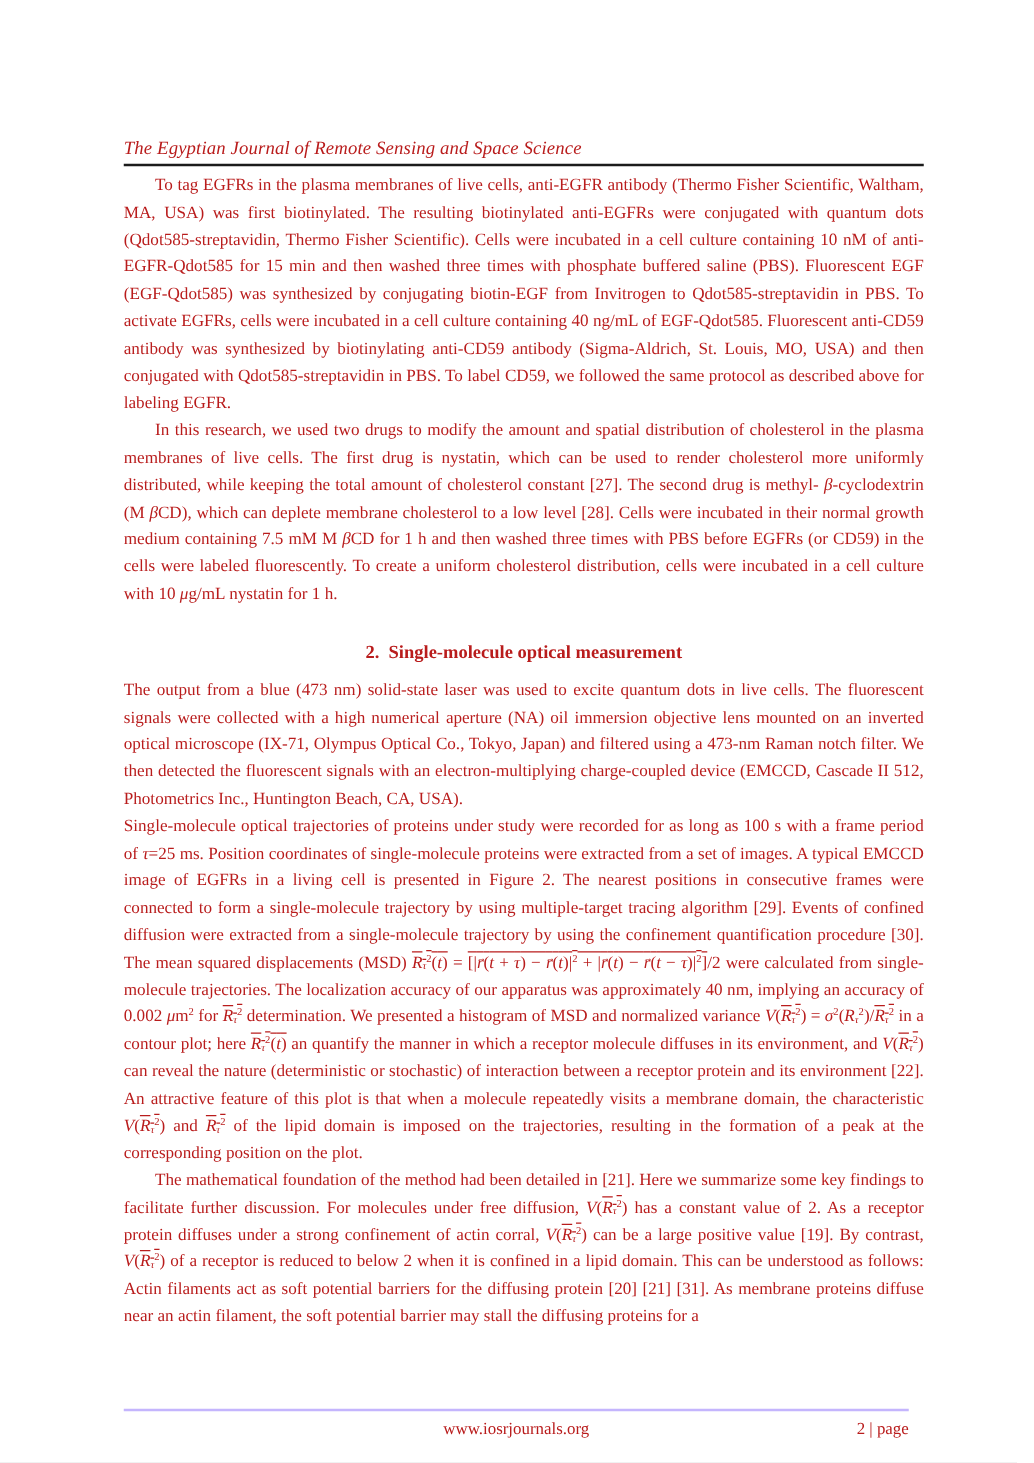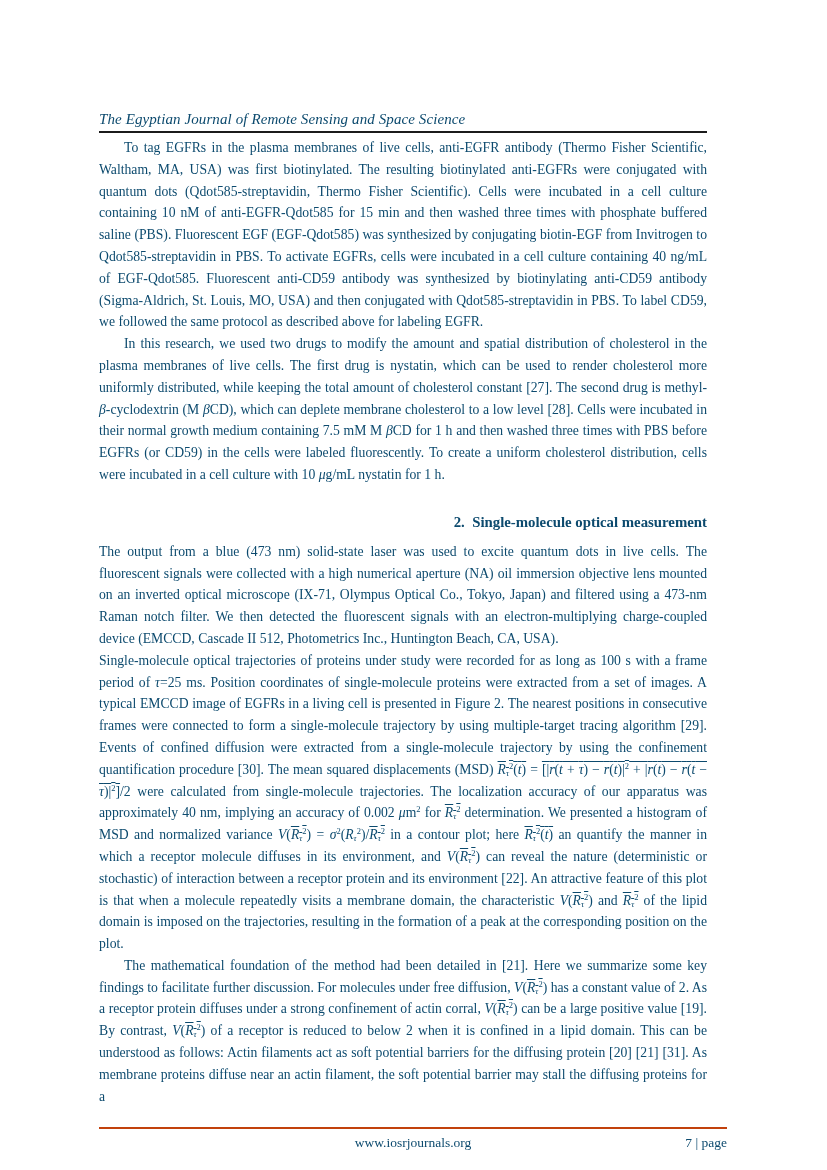--- a/index.html
+++ b/index.html
@@ -1,24 +1,24 @@
 <!DOCTYPE html>
 <html><head>
 <meta charset="utf-8">
 <style>
   html,body{margin:0;padding:0;background:#e8e8e8;}
   .page{
     position:relative;
     width:827px;height:1170px;
     margin:0 auto;
     background:#ffffff;
-    color:#0c4a6e;
+    color:#b91c1c;
     font-family:"Liberation Serif", serif;
     box-sizing:border-box;
-    padding:110px 120px 0 99px;
+    padding:110px 88px 0 99px;
     overflow:hidden;
   }
   .page-header{
     border-bottom:2px solid #1b1b1b;
     padding-bottom:2px;
   }
   .journal-title{
     font-style:italic;
     font-size:15px;
     line-height:19px;
@@ -30,40 +30,40 @@
     line-height:21.8px;
     text-align:justify;
   }
   p.para{margin:0;}
   p.indent{text-indent:25px;}
   h2.section-heading{
     font-size:14.8px;
     line-height:20px;
     font-weight:bold;
     margin:26px 0 9px 0;
-    text-align:right;
+    text-align:center;
   }
   
   sup{font-size:0.62em;line-height:0;vertical-align:0.55em;}
   sub{font-size:0.62em;line-height:0;vertical-align:-0.18em;}
   .ov{text-decoration:overline;}
   .vec{font-style:italic;position:relative;}
   .vec::after{
     content:"\2192";
     position:absolute;
     left:0;
     top:-0.62em;
     font-size:0.52em;
     font-style:normal;
   }
   .page-footer{
     position:absolute;
     left:99px;right:100px;
     top:1127px;
-    border-top:2px solid #c2410c;
+    border-top:2px solid #c4b5fd;
     padding-top:5px;
   }
   .footer-row{
     position:relative;
     text-align:center;
     font-size:13.5px;
     line-height:18px;
   }
   .footer-page{
     position:absolute;
@@ -84,17 +84,17 @@
     <p class="para indent">In this research, we used two drugs to modify the amount and spatial distribution of cholesterol in the plasma membranes of live cells. The first drug is nystatin, which can be used to render cholesterol more uniformly distributed, while keeping the total amount of cholesterol constant [27]. The second drug is methyl- <i>β</i>-cyclodextrin (M <i>β</i>CD), which can deplete membrane cholesterol to a low level [28]. Cells were incubated in their normal growth medium containing 7.5 mM M <i>β</i>CD for 1 h and then washed three times with PBS before EGFRs (or CD59) in the cells were labeled fluorescently. To create a uniform cholesterol distribution, cells were incubated in a cell culture with 10 <i>μ</i>g/mL nystatin for 1 h.</p>
     <h2 class="section-heading">2.&nbsp;&nbsp;Single-molecule optical measurement</h2>
     <p class="para">The output from a blue (473 nm) solid-state laser was used to excite quantum dots in live cells. The fluorescent signals were collected with a high numerical aperture (NA) oil immersion objective lens mounted on an inverted optical microscope (IX-71, Olympus Optical Co., Tokyo, Japan) and filtered using a 473-nm Raman notch filter. We then detected the fluorescent signals with an electron-multiplying charge-coupled device (EMCCD, Cascade II 512, Photometrics Inc., Huntington Beach, CA, USA).</p>
     <p class="para">Single-molecule optical trajectories of proteins under study were recorded for as long as 100 s with a frame period of <i>τ</i>=25 ms. Position coordinates of single-molecule proteins were extracted from a set of images. A typical EMCCD image of EGFRs in a living cell is presented in Figure 2. The nearest positions in consecutive frames were connected to form a single-molecule trajectory by using multiple-target tracing algorithm [29]. Events of confined diffusion were extracted from a single-molecule trajectory by using the confinement quantification procedure [30]. The mean squared displacements (MSD) <span class="ov"><i>R</i><sub><i>τ</i></sub><sup>2</sup>(<i>t</i>)</span> = <span class="ov">[|<span class="vec">r</span>(<i>t</i> + <i>τ</i>) − <span class="vec">r</span>(<i>t</i>)|<sup>2</sup> + |<span class="vec">r</span>(<i>t</i>) − <span class="vec">r</span>(<i>t</i> − <i>τ</i>)|<sup>2</sup>]</span>/2 were calculated from single-molecule trajectories. The localization accuracy of our apparatus was approximately 40 nm, implying an accuracy of 0.002 <i>μ</i>m<sup>2</sup> for <span class="ov"><i>R</i><sub><i>τ</i></sub><sup>2</sup></span> determination. We presented a histogram of MSD and normalized variance <i>V</i>(<span class="ov"><i>R</i><sub><i>τ</i></sub><sup>2</sup></span>) = <i>σ</i><sup>2</sup>(<i>R</i><sub><i>τ</i></sub><sup>2</sup>)/<span class="ov"><i>R</i><sub><i>τ</i></sub><sup>2</sup></span> in a contour plot; here <span class="ov"><i>R</i><sub><i>τ</i></sub><sup>2</sup>(<i>t</i>)</span> an quantify the manner in which a receptor molecule diffuses in its environment, and <i>V</i>(<span class="ov"><i>R</i><sub><i>τ</i></sub><sup>2</sup></span>) can reveal the nature (deterministic or stochastic) of interaction between a receptor protein and its environment [22]. An attractive feature of this plot is that when a molecule repeatedly visits a membrane domain, the characteristic <i>V</i>(<span class="ov"><i>R</i><sub><i>τ</i></sub><sup>2</sup></span>) and <span class="ov"><i>R</i><sub><i>τ</i></sub><sup>2</sup></span> of the lipid domain is imposed on the trajectories, resulting in the formation of a peak at the corresponding position on the plot.</p>
     <p class="para indent">The mathematical foundation of the method had been detailed in [21]. Here we summarize some key findings to facilitate further discussion. For molecules under free diffusion, <i>V</i>(<span class="ov"><i>R</i><sub><i>τ</i></sub><sup>2</sup></span>) has a constant value of 2. As a receptor protein diffuses under a strong confinement of actin corral, <i>V</i>(<span class="ov"><i>R</i><sub><i>τ</i></sub><sup>2</sup></span>) can be a large positive value [19]. By contrast, <i>V</i>(<span class="ov"><i>R</i><sub><i>τ</i></sub><sup>2</sup></span>) of a receptor is reduced to below 2 when it is confined in a lipid domain. This can be understood as follows: Actin filaments act as soft potential barriers for the diffusing protein [20] [21] [31]. As membrane proteins diffuse near an actin filament, the soft potential barrier may stall the diffusing proteins for a</p>
   </main>
 
   <footer class="page-footer">
     <div class="footer-row">
       <span class="footer-site">www.iosrjournals.org</span>
-      <span class="footer-page">7 | page</span>
+      <span class="footer-page">2 | page</span>
     </div>
   </footer>
 
 </div>
 
 </body></html>

